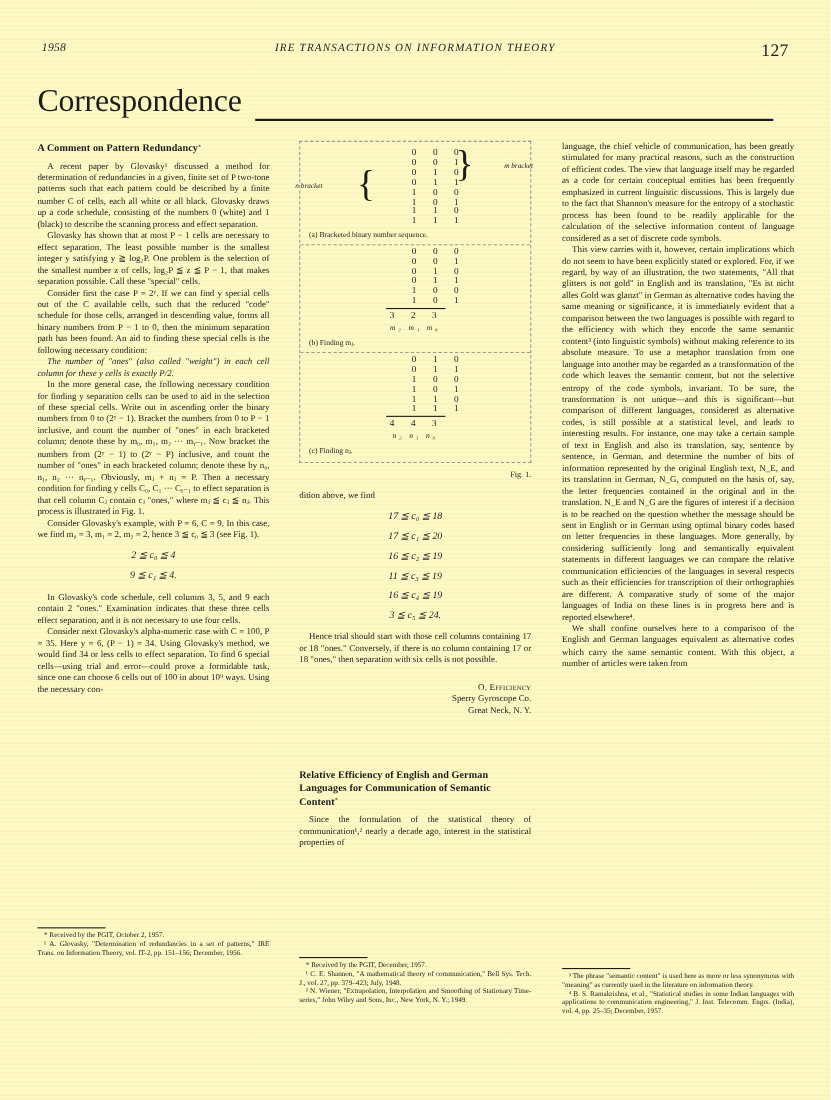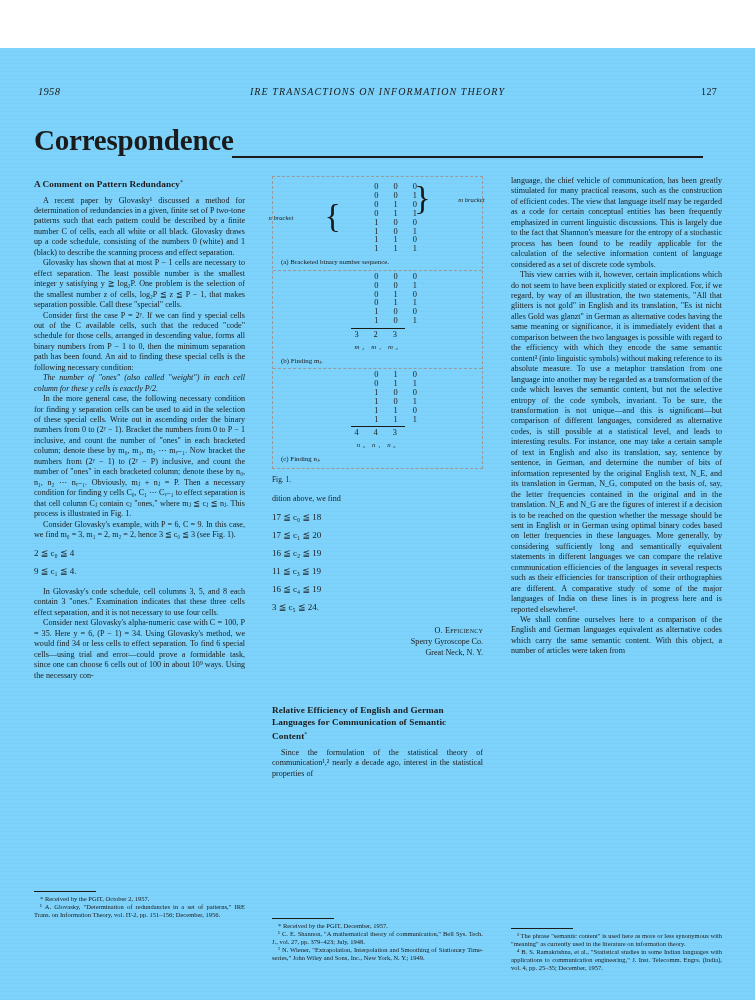--- a/index.html
+++ b/index.html
@@ -11,22 +11,21 @@
     width: 755px;
     height: 1000px;
     font-family: "Liberation Serif", "DejaVu Serif", serif;
     color: #1b1b1b;
     position: relative;
     overflow: hidden;
   }
   .page {
     position: absolute;
     inset: 0;
-    background: #7dd3fc;
-    margin-top: 48px;
+    background: #fef9c3;
   }
 
   
   .runhead {
     position: absolute;
     top: 38px;
     left: 38px;
     right: 38px;
     height: 16px;
     font-style: italic;
@@ -48,32 +47,31 @@
     text-align: center;
     font-style: italic;
     font-size: 10px;
     letter-spacing: 1.1px;
   }
   .runhead .pageno {
     position: absolute;
     right: 0;
     top: 0;
     font-style: normal;
-    font-size: 10px;
+    font-size: 16px;
     text-align: right;
   }
 
   
   .banner {
     position: absolute;
     top: 75px;
     left: 34px;
     right: 52px;
     height: 42px;
-    font-weight: bold;
   }
   .banner .word {
     font-size: 29px;
     font-family: "Liberation Serif", "DejaVu Serif", serif;
     letter-spacing: -0.2px;
     line-height: 34px;
     display: inline-block;
     vertical-align: bottom;
   }
   .banner .rule {
@@ -123,23 +121,25 @@
   }
   p.noindent { text-indent: 0; }
   p.theorem {
     font-style: italic;
     text-indent: 9px;
   }
   sup { font-size: 0.68em; vertical-align: 0.42em; }
 
   
   .eq {
+    text-align: center;
     margin: 7px 0;
     font-size: 9px;
     text-indent: 0;
+    font-style: italic;
   }
   .eqlist { margin: 8px 0 10px 0; }
   .eqlist .eq { margin: 7.5px 0; }
 
   
   .sig {
     margin-top: 14px;
     text-align: right;
     text-indent: 0;
     font-size: 8.1px;
@@ -237,21 +237,21 @@
     font-style: italic;
     margin-top: 2px;
     white-space: pre;
   }
   .panel-cap {
     font-size: 6.9px;
     margin: 3px 0 1px 8px;
     text-indent: 0;
   }
   .figcap {
-    text-align: left;
+    text-align: right;
     font-size: 7.4px;
     margin-top: 6px;
     text-indent: 0;
   }
 
   .scan {
     position: absolute;
     inset: 0;
     pointer-events: none;
     opacity: 0.05;
@@ -287,21 +287,21 @@
       <p>Consider first the case P = 2ʸ. If we can find y special cells out of the C available cells, such that the reduced "code" schedule for those cells, arranged in descending value, forms all binary numbers from P − 1 to 0, then the minimum separation path has been found. An aid to finding these special cells is the following necessary condition:</p>
       <p class="theorem">The number of "ones" (also called "weight") in each cell column for these y cells is exactly P/2.</p>
       <p>In the more general case, the following necessary condition for finding y separation cells can be used to aid in the selection of these special cells. Write out in ascending order the binary numbers from 0 to (2ʸ − 1). Bracket the numbers from 0 to P − 1 inclusive, and count the number of "ones" in each bracketed column; denote these by m₀, m₁, m₂ ⋯ mᵧ₋₁. Now bracket the numbers from (2ʸ − 1) to (2ʸ − P) inclusive, and count the number of "ones" in each bracketed column; denote these by n₀, n₁, n₂ ⋯ nᵧ₋₁. Obviously, mⱼ + nⱼ = P. Then a necessary condition for finding y cells C₀, C₁ ⋯ Cᵧ₋₁ to effect separation is that cell column Cⱼ contain cⱼ "ones," where mⱼ ≦ cⱼ ≦ nⱼ. This process is illustrated in Fig. 1.</p>
       <p>Consider Glovasky's example, with P = 6, C = 9. In this case, we find m₀ = 3, m₁ = 2, m₂ = 2, hence 3 ≦ c₀ ≦ 3 (see Fig. 1).</p>
 
       <div class="eqlist">
         <div class="eq">2 ≦ c₀ ≦ 4</div>
         <div class="eq">9 ≦ c₁ ≦ 4.</div>
       </div>
 
-      <p>In Glovasky's code schedule, cell columns 3, 5, and 8 each contain 3 "ones." Examination indicates that these three cells effect separation, and it is not necessary to use four cells.</p>
+      <p>In Glovasky's code schedule, cell columns 3, 5, and 9 each contain 2 "ones." Examination indicates that these three cells effect separation, and it is not necessary to use four cells.</p>
       <p>Consider next Glovasky's alpha-numeric case with C = 100, P = 35. Here y = 6, (P − 1) = 34. Using Glovasky's method, we would find 34 or less cells to effect separation. To find 6 special cells—using trial and error—could prove a formidable task, since one can choose 6 cells out of 100 in about 10⁹ ways. Using the necessary con-</p>
 
       <div class="fnwrap" style="top:715px;">
         <div class="fnrule"></div>
         <p class="fn">* Received by the PGIT, October 2, 1957.</p>
         <p class="fn">¹ A. Glovasky, "Determination of redundancies in a set of patterns," IRE Trans. on Information Theory, vol. IT-2, pp. 151–156; December, 1956.</p>
       </div>
     </div>
 
     <div class="col col-2">
@@ -365,20 +365,21 @@
 
       <div class="eqlist">
         <div class="eq">17 ≦ c₀ ≦ 18</div>
         <div class="eq">17 ≦ c₁ ≦ 20</div>
         <div class="eq">16 ≦ c₂ ≦ 19</div>
         <div class="eq">11 ≦ c₃ ≦ 19</div>
         <div class="eq">16 ≦ c₄ ≦ 19</div>
         <div class="eq">3 ≦ c₅ ≦ 24.</div>
       </div>
 
+      <p>Hence trial should start with those cell columns containing 17 or 18 "ones." Conversely, if there is no column containing 17 or 18 "ones," then separation with six cells is not possible.</p>
 
       <div class="sig">
         <div class="name">O. Efficiency</div>
         <div>Sperry Gyroscope Co.</div>
         <div>Great Neck, N. Y.</div>
       </div>
 
       <div style="height:46px;"></div>
 
       <h2 class="art-title">

